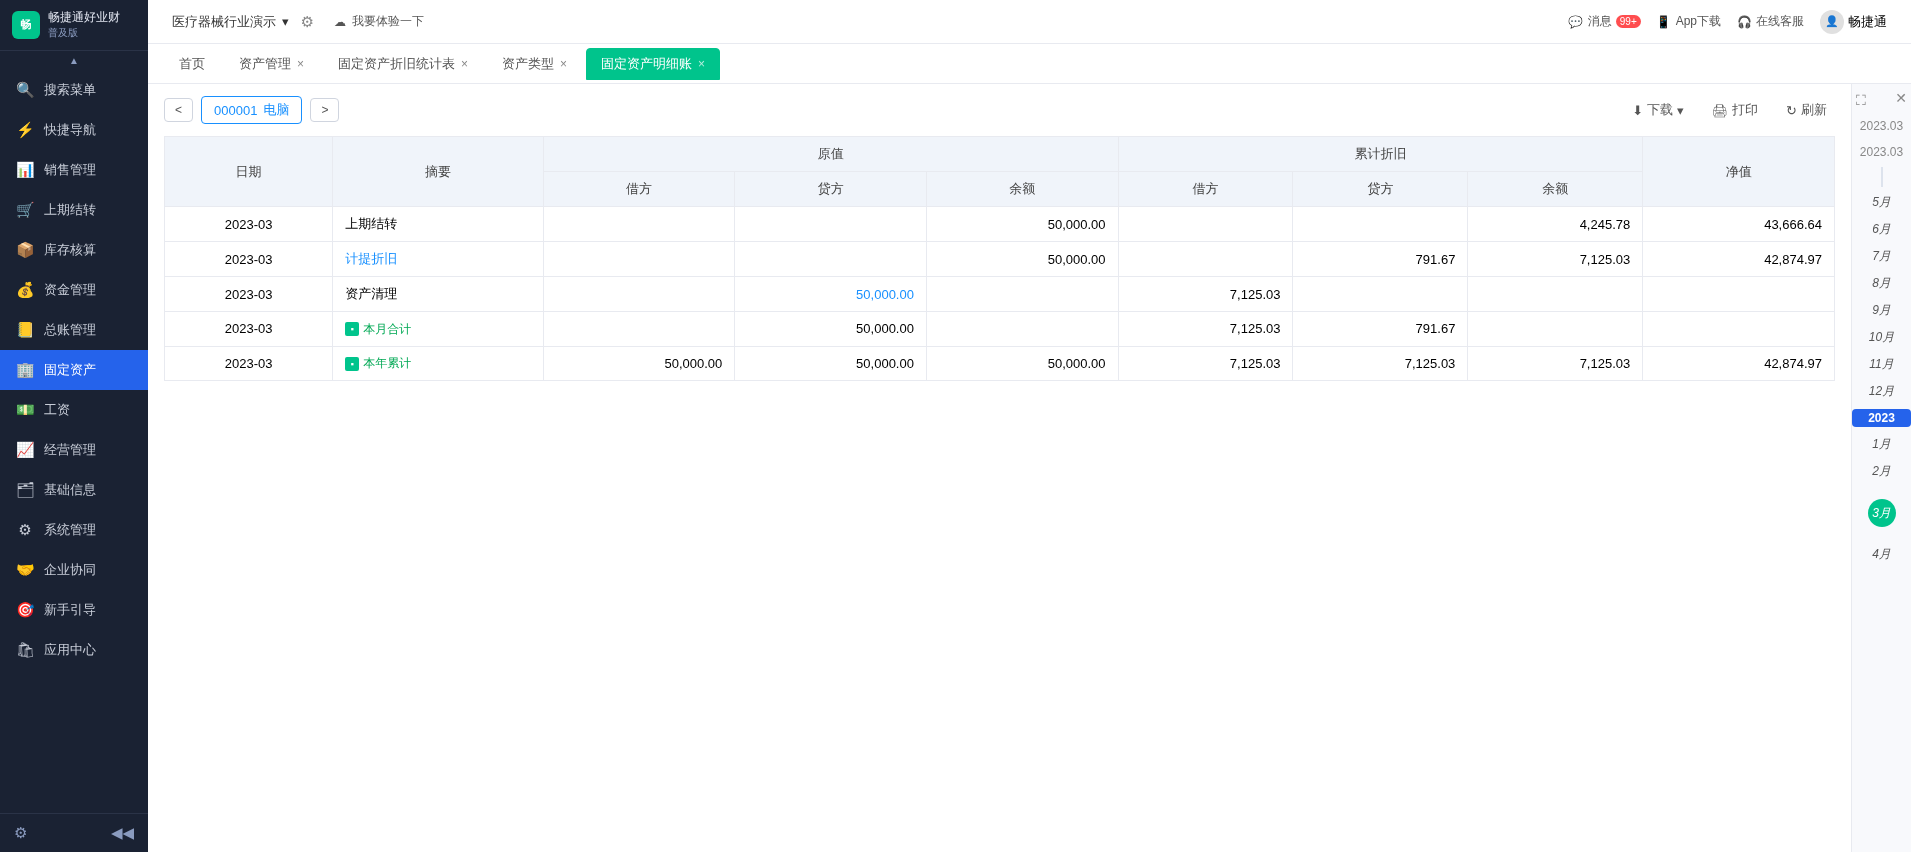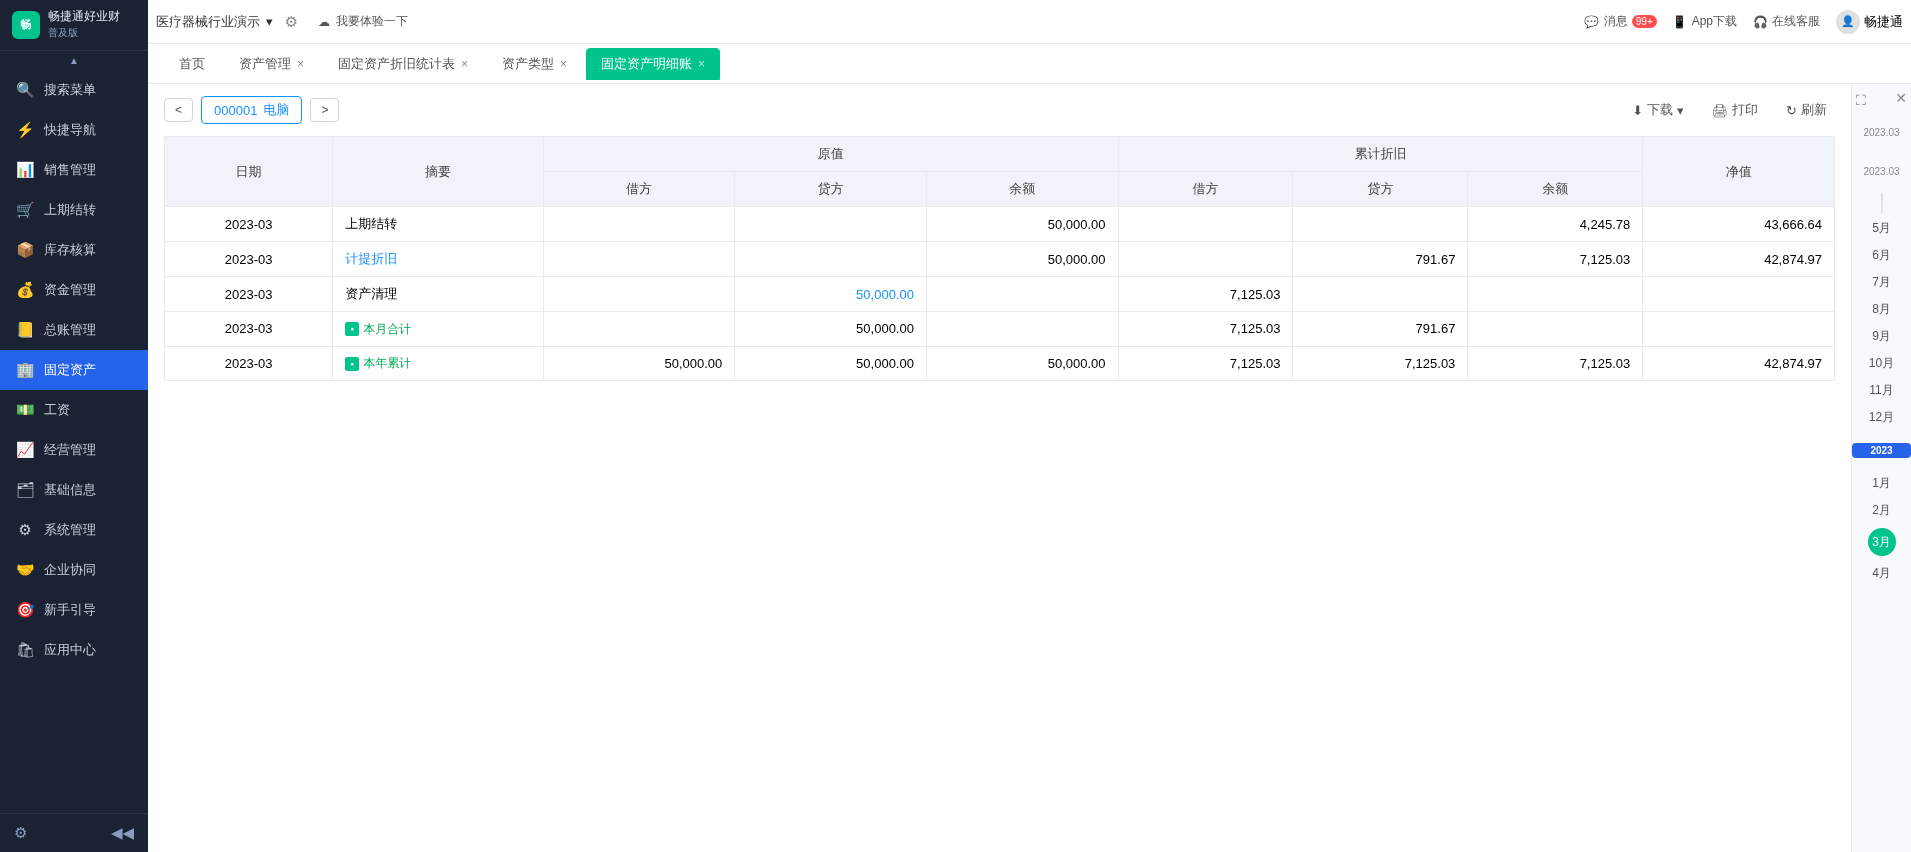--- a/index.html
+++ b/index.html
@@ -23,21 +23,21 @@
       gap: 8px;
       border-bottom: 1px solid #2a3347;
     }
     .sidebar-logo-icon {
       width: 28px; height: 28px;
       background: #00c48c;
       border-radius: 6px;
       display: flex; align-items: center; justify-content: center;
       color: white; font-size: 11px; font-weight: bold;
     }
-    .sidebar-logo-text { font-size: 12px; color: #e0e4ef; line-height: 1.3; font-family: Liberation Mono, monospace; }
+    .sidebar-logo-text { font-size: 12px; color: #e0e4ef; line-height: 1.3; }
     .sidebar-logo-sub { font-size: 10px; color: #8a9bbf; }
 
     .sidebar-scroll-up, .sidebar-scroll-down {
       text-align: center; padding: 4px; color: #8a9bbf; cursor: pointer; font-size: 10px;
     }
     .sidebar-nav { flex: 1; overflow: hidden; }
     .sidebar-item {
       display: flex; align-items: center; gap: 10px;
       padding: 11px 16px; cursor: pointer; color: #c8cdd8; font-size: 13px;
       transition: background 0.15s;
@@ -52,21 +52,21 @@
     }
     .sidebar-settings-icon, .sidebar-collapse-icon { color: #8a9bbf; cursor: pointer; font-size: 15px; }
 
     
     .main { flex: 1; display: flex; flex-direction: column; overflow: hidden; }
 
     
     .topbar {
       background: white;
       display: flex; align-items: center;
-      padding: 0 8px; height: 44px;
+      padding: 0 24px; height: 44px;
       border-bottom: 1px solid #e8eaf0;
       gap: 12px;
     }
     .topbar-company {
       display: flex; align-items: center; gap: 6px;
       font-size: 13px; color: #333; cursor: pointer;
     }
     .topbar-company-name { font-size: 13px; }
     .topbar-settings-icon { color: #888; font-size: 15px; cursor: pointer; }
     .topbar-experience {
@@ -148,32 +148,32 @@
       border-left: 1px solid #e8eaf0;
       overflow-y: auto;
       display: flex;
       flex-direction: column;
       align-items: center;
       padding: 8px 0;
       flex-shrink: 0;
       position: relative;
     }
     .timeline-year-label {
-      font-size: 10px; color: #888; writing-mode: horizontal-tb;
-      margin: 12px 0; text-align: center; width: 100%;
+      font-size: 12px; color: #888; writing-mode: horizontal-tb;
+      margin: 4px 0; text-align: center; width: 100%;
       padding: 2px 4px;
     }
     .timeline-month {
       font-size: 12px; color: #555; padding: 5px 4px; cursor: pointer;
-      width: 100%; text-align: center;
+      width: 100%; text-align: center; font-style: italic;
     }
     .timeline-month.active {
       background: #00c48c; color: white; border-radius: 50%; width: 28px; height: 28px;
       display: flex; align-items: center; justify-content: center;
-      margin: 4px auto; font-size: 12px;
+      margin: 14px auto; font-size: 12px;
     }
     .timeline-divider { width: 2px; height: 20px; background: #dde3ed; margin: 2px auto; }
     .panel-close-btn {
       position: absolute; top: 6px; right: 4px;
       cursor: pointer; color: #888; font-size: 14px;
     }
     .panel-expand-btn {
       cursor: pointer; color: #888; font-size: 14px;
     }
   </style>

